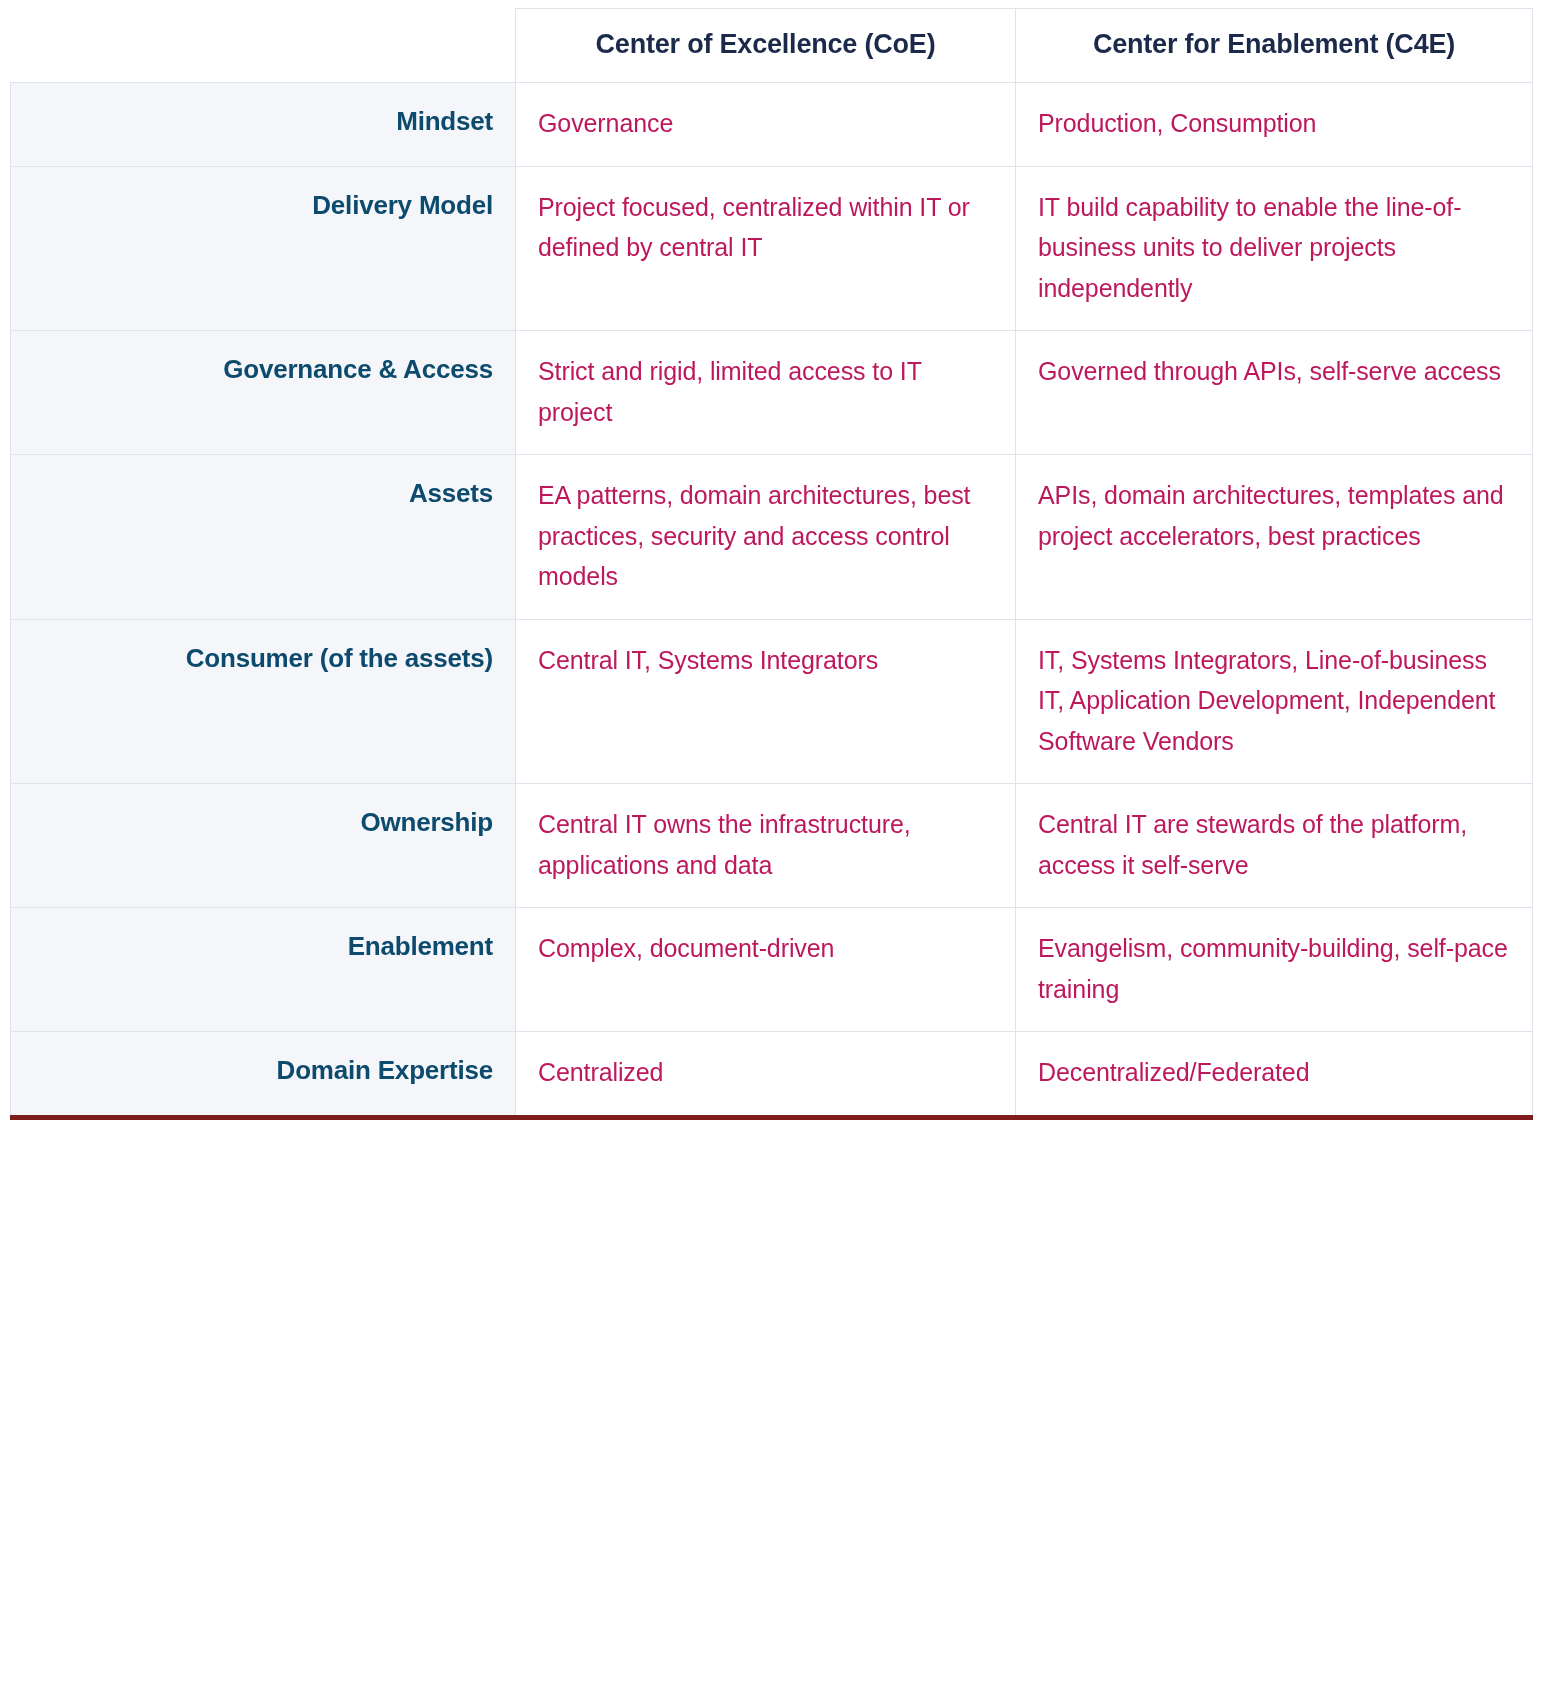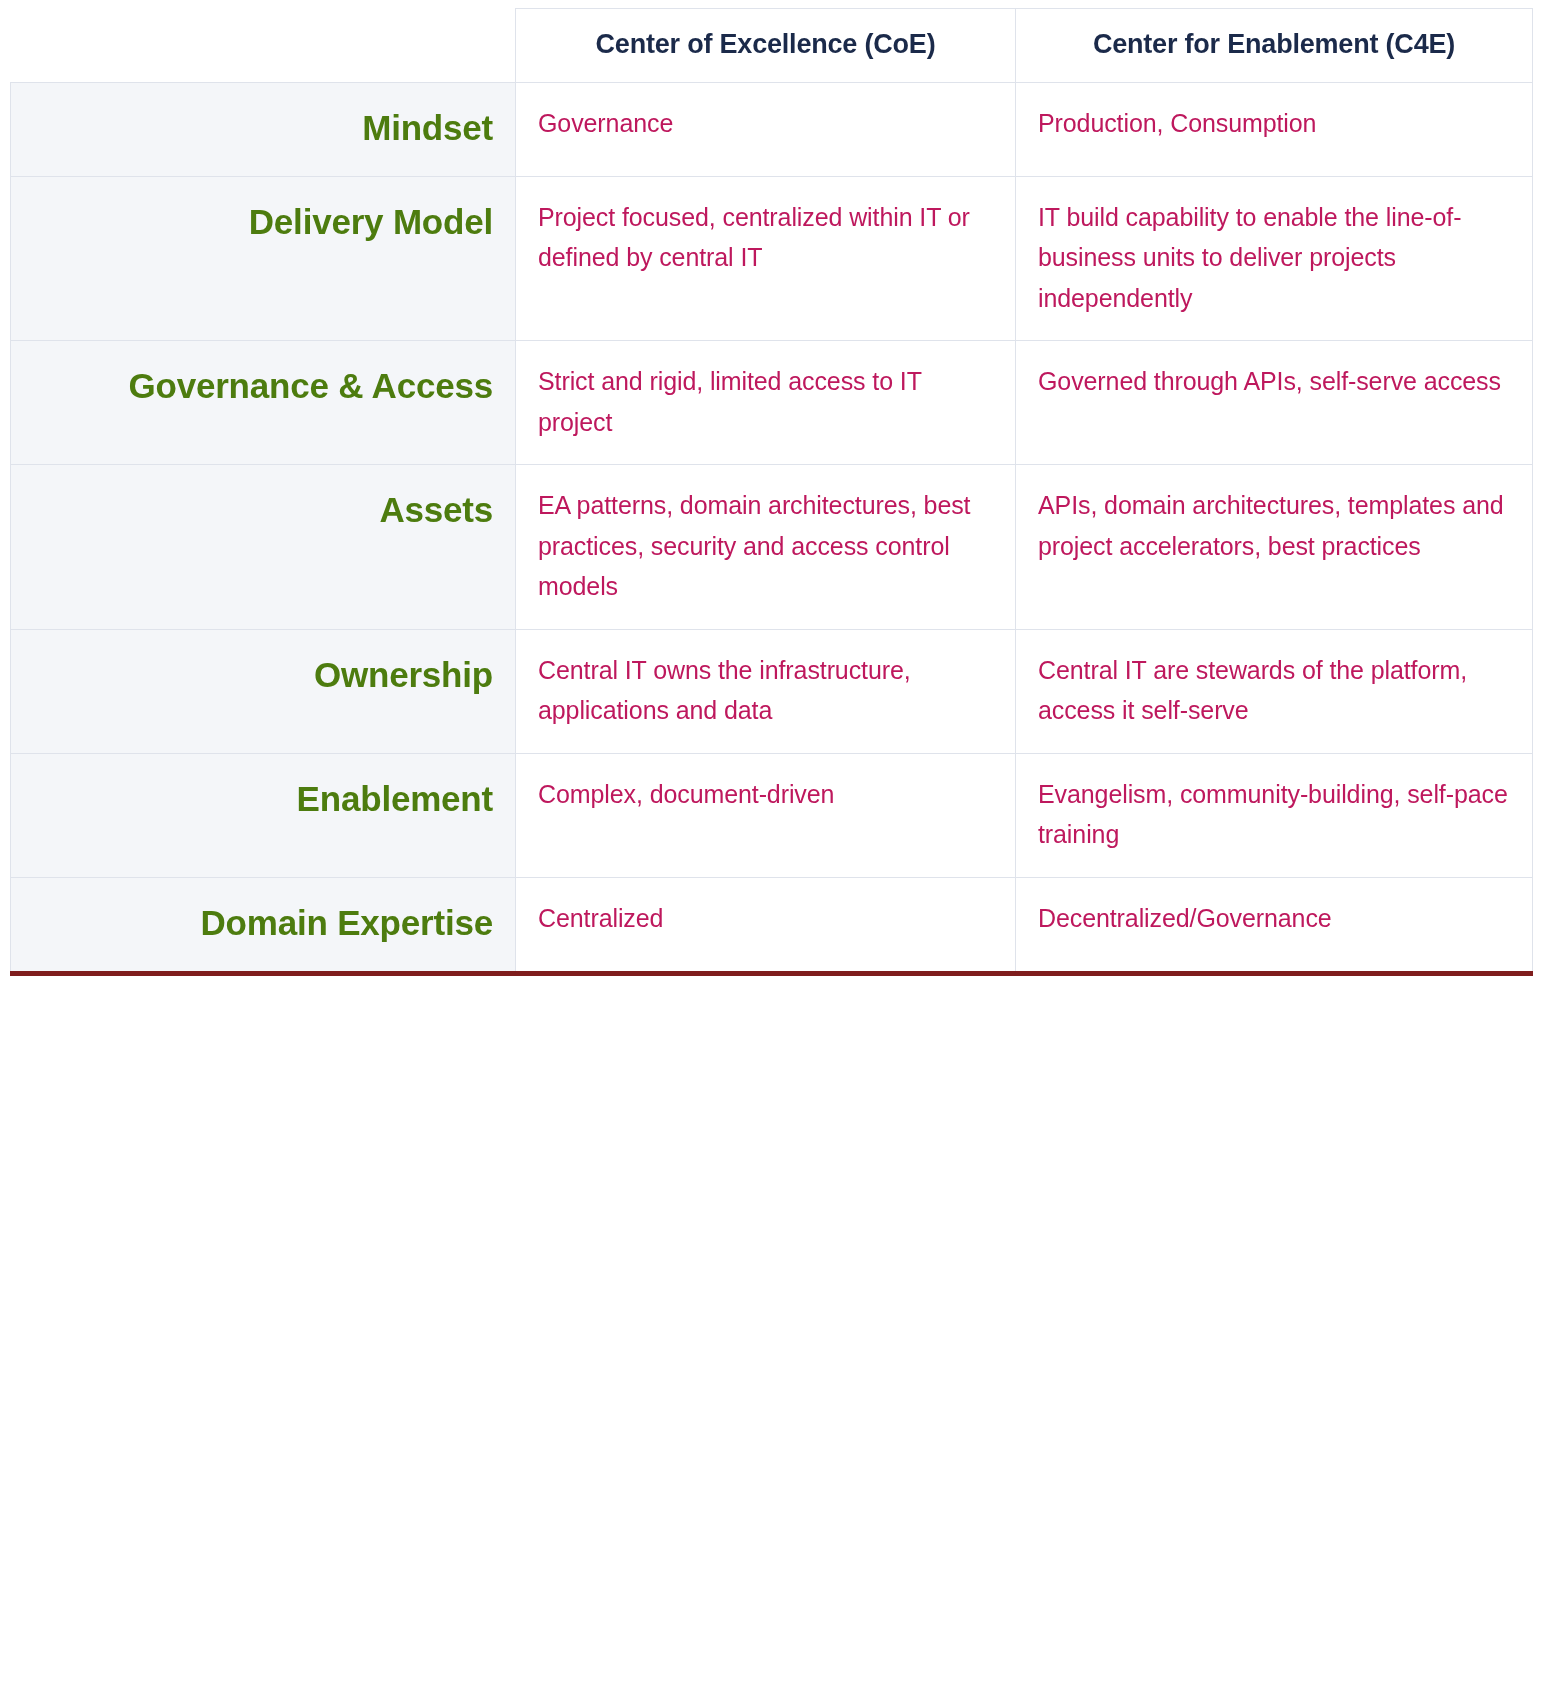--- a/index.html
+++ b/index.html
@@ -49,22 +49,22 @@
     background: #ffffff;
     border-left: 1px solid #ffffff;
     border-top: 1px solid #ffffff;
   }
 
   
   td.rowlabel {
     background: #f4f6f9;
     text-align: right;
     font-weight: bold;
-    font-size: 35px;
-    color: #4d7c0f;
+    font-size: 26px;
+    color: #0c4a6e;
     line-height: 1.45;
     letter-spacing: -0.2px;
   }
   td.cell {
     background: #ffffff;
     font-size: 25px;
     line-height: 1.62;
     color: #be185d;
     letter-spacing: -0.1px;
   }
@@ -104,29 +104,34 @@
         <td class="rowlabel">Governance &amp; Access</td>
         <td class="cell">Strict and rigid, limited access to IT project</td>
         <td class="cell">Governed through APIs, self-serve access</td>
       </tr>
       <tr>
         <td class="rowlabel">Assets</td>
         <td class="cell">EA patterns, domain architectures, best practices, security and access control models</td>
         <td class="cell">APIs, domain architectures, templates and project accelerators, best practices</td>
       </tr>
       <tr>
+        <td class="rowlabel">Consumer (of the assets)</td>
+        <td class="cell">Central IT, Systems Integrators</td>
+        <td class="cell">IT, Systems Integrators, Line-of-business IT, Application Development, Independent Software Vendors</td>
+      </tr>
+      <tr>
         <td class="rowlabel">Ownership</td>
         <td class="cell">Central IT owns the infrastructure, applications and data</td>
         <td class="cell">Central IT are stewards of the platform, access it self-serve</td>
       </tr>
       <tr>
         <td class="rowlabel">Enablement</td>
         <td class="cell">Complex, document-driven</td>
         <td class="cell">Evangelism, community-building, self-pace training</td>
       </tr>
       <tr>
         <td class="rowlabel">Domain Expertise</td>
         <td class="cell">Centralized</td>
-        <td class="cell">Decentralized/Governance</td>
+        <td class="cell">Decentralized/Federated</td>
       </tr>
     </tbody>
   </table>
 </div>
 
 </body></html>

